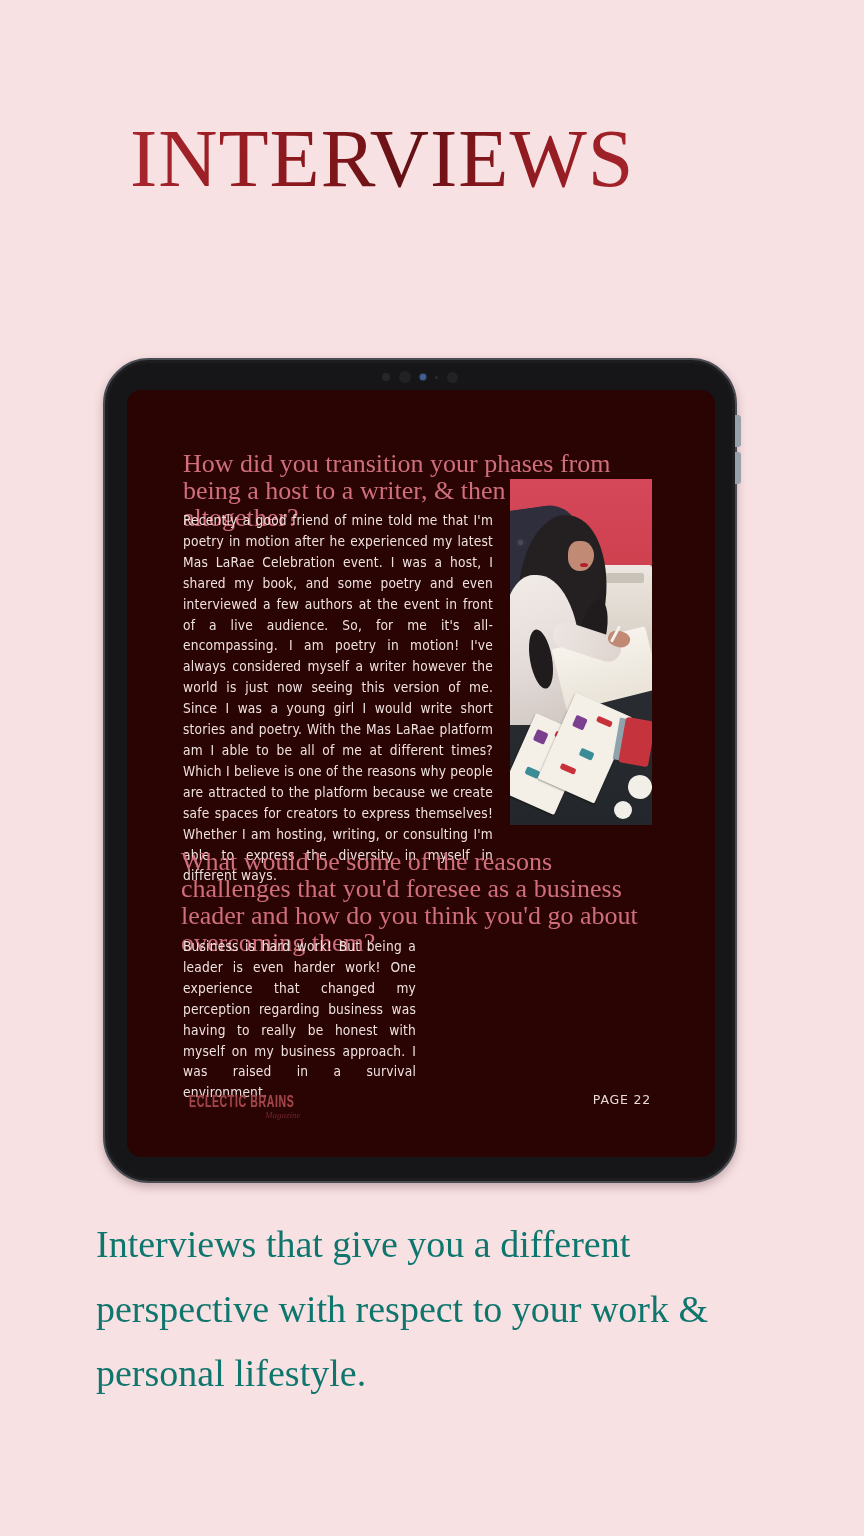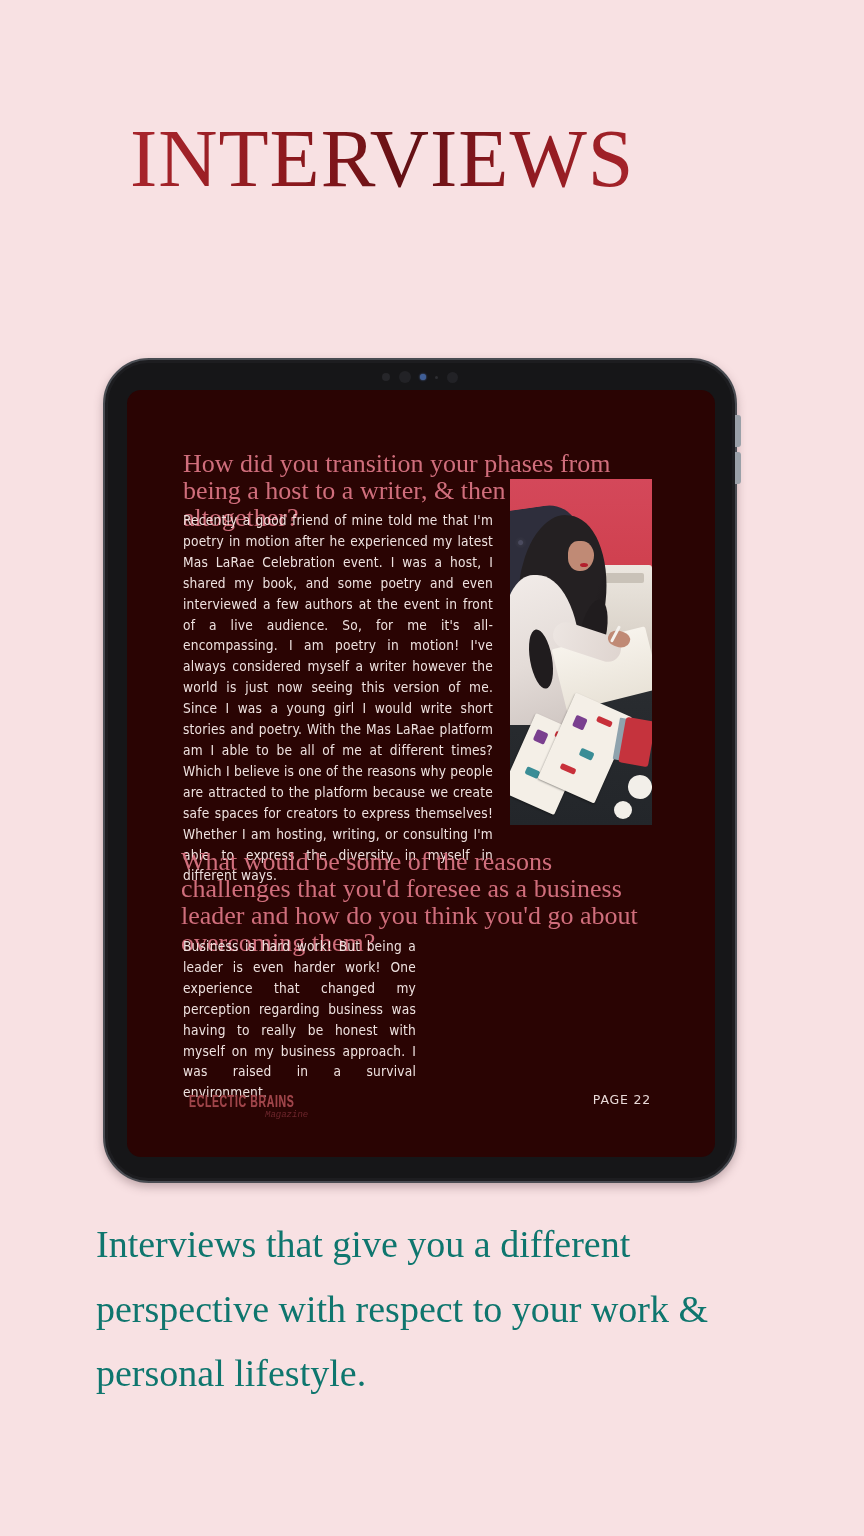--- a/index.html
+++ b/index.html
@@ -202,21 +202,21 @@
     transform: scaleX(0.62);
     transform-origin: left center;
     font-family: "Liberation Sans", sans-serif;
     white-space: nowrap;
     text-shadow: 0 0 1px #5e1f24;
   }
   .mag-footer-logo-sub {
     position: absolute;
     left: 138px; top: 720px;
     color: #6e262c;
-    font-family: Liberation Mono, monospace;
+    font-family: Liberation Serif, serif;
     font-style: italic;
     font-size: 9px;
     text-align: center;
   }
   .mag-page-num {
     position: absolute;
     right: 64px; top: 702px;
     color: #e9dad8;
     font-size: 12.5px;
     letter-spacing: 0.8px;

